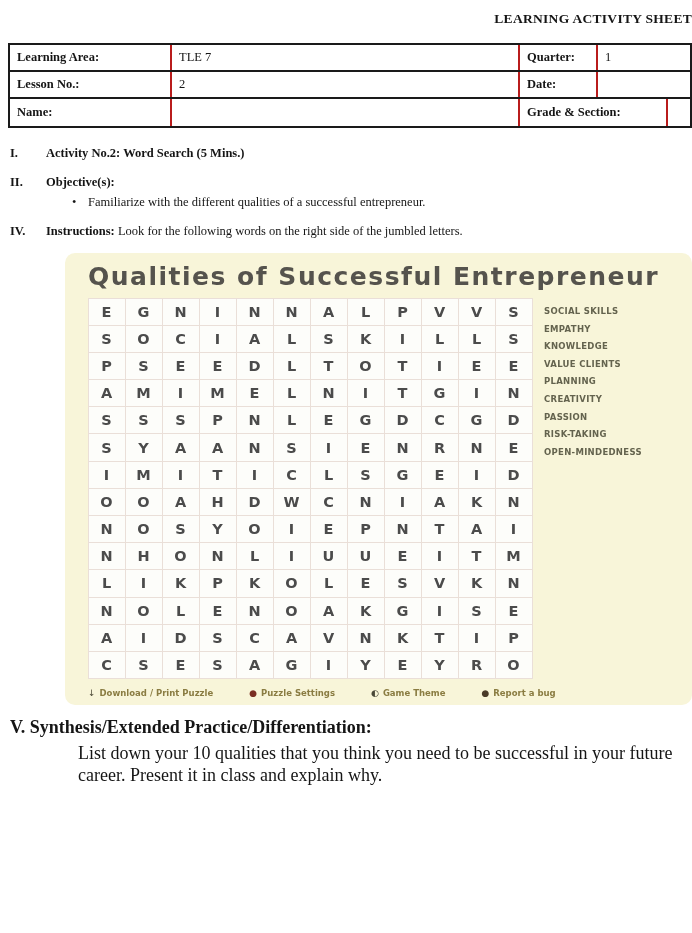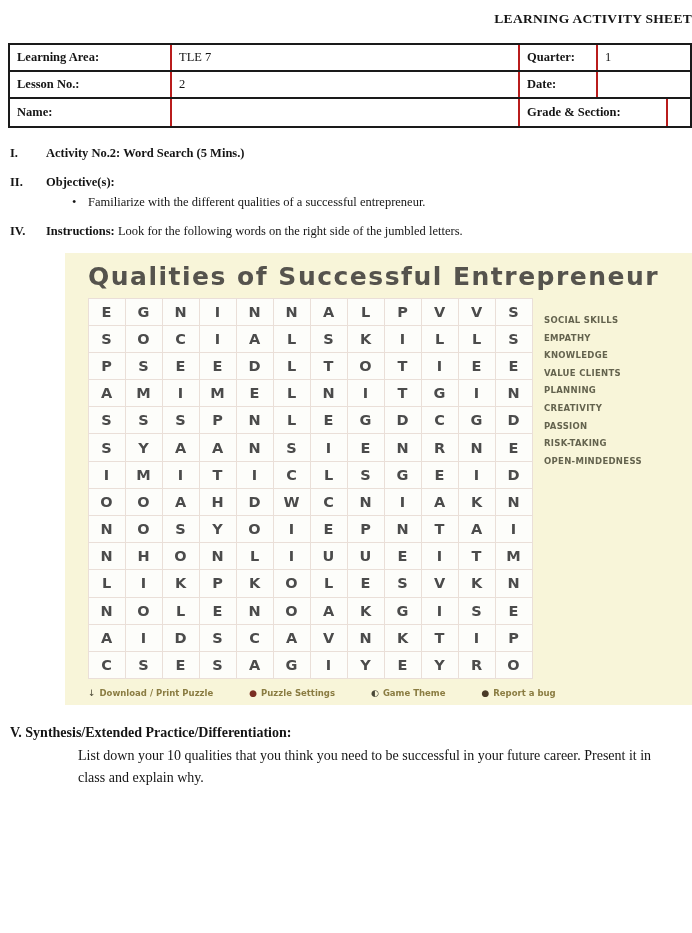--- a/index.html
+++ b/index.html
@@ -58,20 +58,21 @@
   .link-line { margin-top: 4px; }
   a.doc-link { color: #3b38c8; text-decoration: underline; }
 
   
   .puzzle {
     margin: 6px 0 0 65px;
     width: 627px;
     background: #f8f5d9;
     padding: 9px 0 7px 23px;
     font-family: "DejaVu Sans", "Liberation Sans", sans-serif;
+    border-radius: 10px;
   }
   .ws-title {
     font-size: 25px;
     font-weight: 700;
     color: #55534d;
     letter-spacing: 1.5px;
     margin-bottom: 7px;
     white-space: nowrap;
   }
   .ws-main { display: flex; align-items: flex-start; }
@@ -79,42 +80,42 @@
   .ws-row { display: flex; }
   .ws-cell {
     width: 38px; height: 28.2px;
     background: #fdfdfa;
     border: 1px solid #eadfd8;
     margin: -0.5px;
     display: flex; align-items: center; justify-content: center;
     font-size: 14.5px; font-weight: 700; color: #4b4b4b;
   }
   .ws-words {
-    margin-left: 12px; margin-top: 14px;
+    margin-left: 12px; margin-top: 5px;
     width: 138px; overflow: hidden;
   }
   .ws-word {
     font-size: 8.5px; font-weight: 700;
     color: #64634e; letter-spacing: 0.3px;
     line-height: 17.6px; white-space: nowrap;
   }
   .ws-toolbar {
     margin-top: 9px;
     display: flex; align-items: center; gap: 36px;
     font-size: 8.5px; color: #8a7c42; font-weight: 700;
   }
   .ws-tool { display: flex; align-items: center; cursor: pointer; }
   .ws-tool .tool-icon { margin-right: 4px; font-size: 9px; font-weight: 400; }
   .icon-download { color: #4d4a36; }
   .icon-gear { color: #7a2e22; }
   .icon-theme { color: #4a4838; }
   .icon-bug { color: #4a3a28; }
 
   
-  .sec-v { margin: 20px 10px 0 10px; font-size: 14px; }
+  .sec-v { margin: 12px 10px 0 10px; font-size: 18px; }
   .sec-v-head { font-weight: 700; }
   .sec-v-body { margin: 4px 0 0 68px; width: 600px; line-height: 22px; }
 </style>
 </head>
 <body>
 
 <div class="page">
 
   <div class="doc-title">LEARNING ACTIVITY SHEET</div>
 

